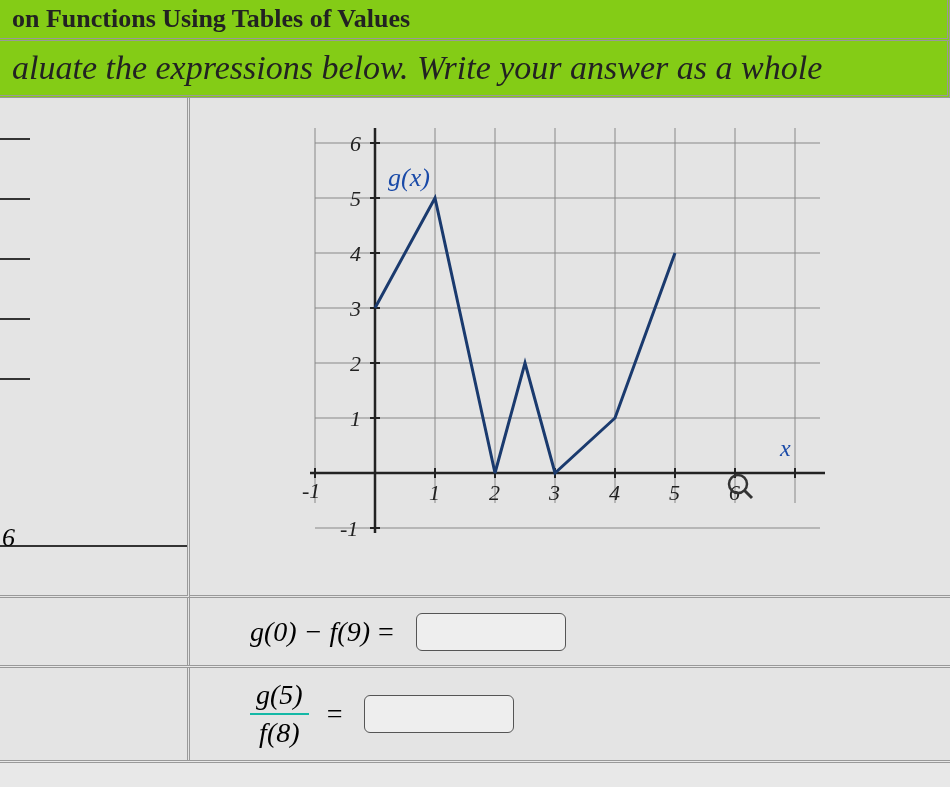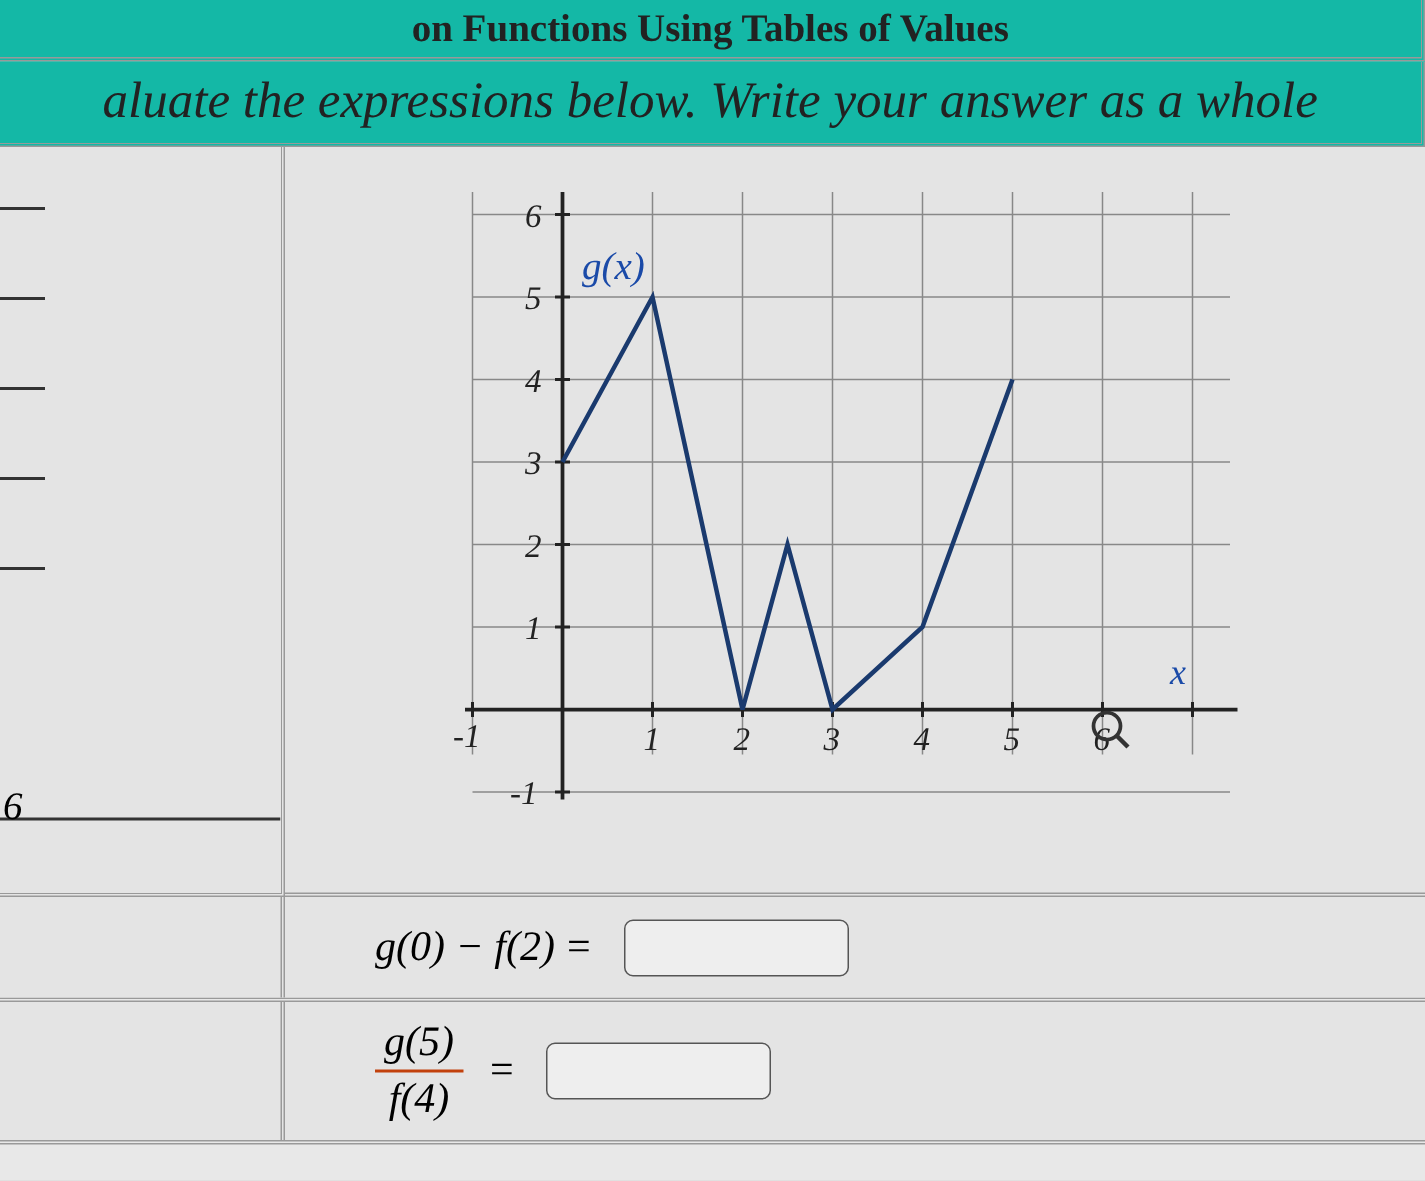--- a/index.html
+++ b/index.html
@@ -14,22 +14,21 @@
   .page {
     background: #e8e8e8;
     width: 100%;
     height: 100%;
   }
   .header-cell {
     border: 3px double #999;
     border-left: none;
     border-top: none;
     padding: 4px 12px;
-    background: #14b8a6;
-    text-align: center;
+    background: #84cc16;
   }
   .title-row {
     font-weight: bold;
     font-size: 26px;
     color: #222;
   }
   .instruct-row {
     font-style: italic;
     font-size: 34px;
     color: #222;
@@ -115,21 +114,21 @@
     font-family: Georgia, serif;
   }
   .expr-row.tall { height: 95px; }
   .frac {
     display: inline-flex;
     flex-direction: column;
     align-items: center;
     vertical-align: middle;
     margin-right: 10px;
   }
-  .frac-num { border-bottom: 2px solid #c2410c; padding: 0 6px 2px; }
+  .frac-num { border-bottom: 2px solid #14b8a6; padding: 0 6px 2px; }
   .frac-den { padding: 2px 6px 0; }
   .answer-box {
     display: inline-block;
     width: 150px;
     height: 38px;
     border: 1.5px solid #555;
     border-radius: 6px;
     background: #eee;
     margin-left: 14px;
     vertical-align: middle;
@@ -227,31 +226,31 @@
             <line x1="6" y1="6" x2="14" y2="14" stroke="#333" stroke-width="3"></line>
           </g>
         </svg>
       </div>
     </div>
   </div>
 
   <div class="expr-row">
     <div class="expr-left"></div>
     <div class="expr-right">
-      <span>g(0) − f(2)</span>
+      <span>g(0) − f(9)</span>
       <span class="eq">=</span>
       <span class="answer-box"></span>
     </div>
   </div>
 
   <div class="expr-row tall">
     <div class="expr-left"></div>
     <div class="expr-right">
       <span class="frac">
         <span class="frac-num">g(5)</span>
-        <span class="frac-den">f(4)</span>
+        <span class="frac-den">f(8)</span>
       </span>
       <span class="eq">=</span>
       <span class="answer-box"></span>
     </div>
   </div>
 
 </div>
 
 </body></html>

